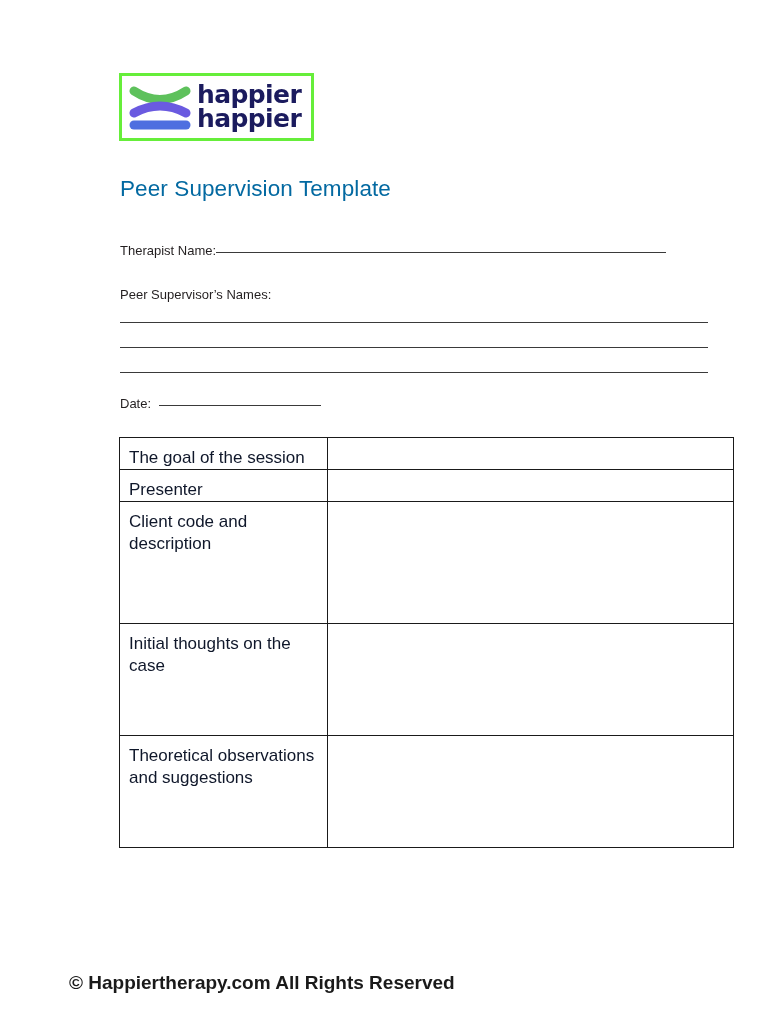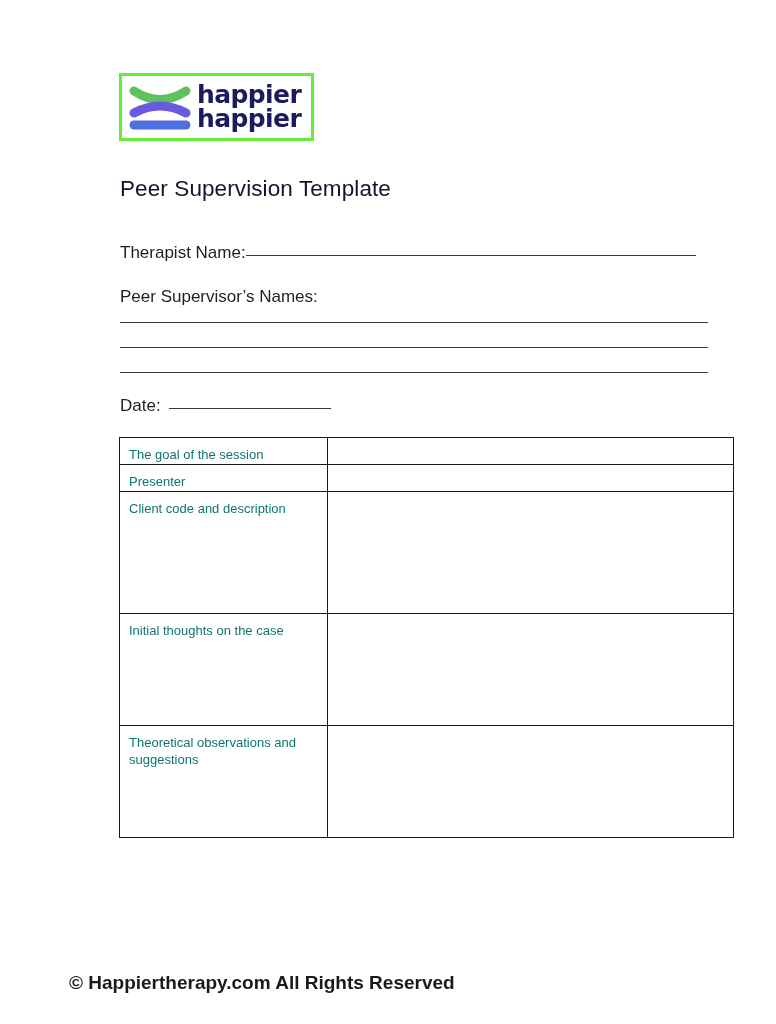--- a/index.html
+++ b/index.html
@@ -58,29 +58,29 @@
     letter-spacing: -0.6px;
     color: #1b1b5e;
   }
 
   
   .doc-title {
     position: absolute;
     left: 120px;
     top: 176px;
     font-size: 22.5px;
-    color: #0f172a;
+    color: #0369a1;
     letter-spacing: 0.1px;
     white-space: nowrap;
   }
 
   
   .field-row {
     position: absolute;
-    font-size: 17px;
+    font-size: 13px;
     color: #231f20;
     white-space: nowrap;
   }
   .therapist-row {
     left: 120px;
     top: 243px;
     display: flex;
     align-items: baseline;
   }
   .therapist-rule {
@@ -126,22 +126,22 @@
     left: 119px;
     top: 437px;
     width: 595px;
     border-collapse: collapse;
     table-layout: fixed;
   }
   .form-table td {
     border: 1.5px solid #1a1a1a;
     vertical-align: top;
     padding: 9px 0 0 9px;
-    font-size: 13px;
-    color: #0f766e;
+    font-size: 17px;
+    color: #0f172a;
     line-height: 1.3;
   }
   .form-table td.label-cell {
     width: 198px;
   }
   .form-table td.value-cell {
     width: 396px;
   }
   .row-h-short td { height: 17px; }
   .row-h-tall  td { height: 112px; }

